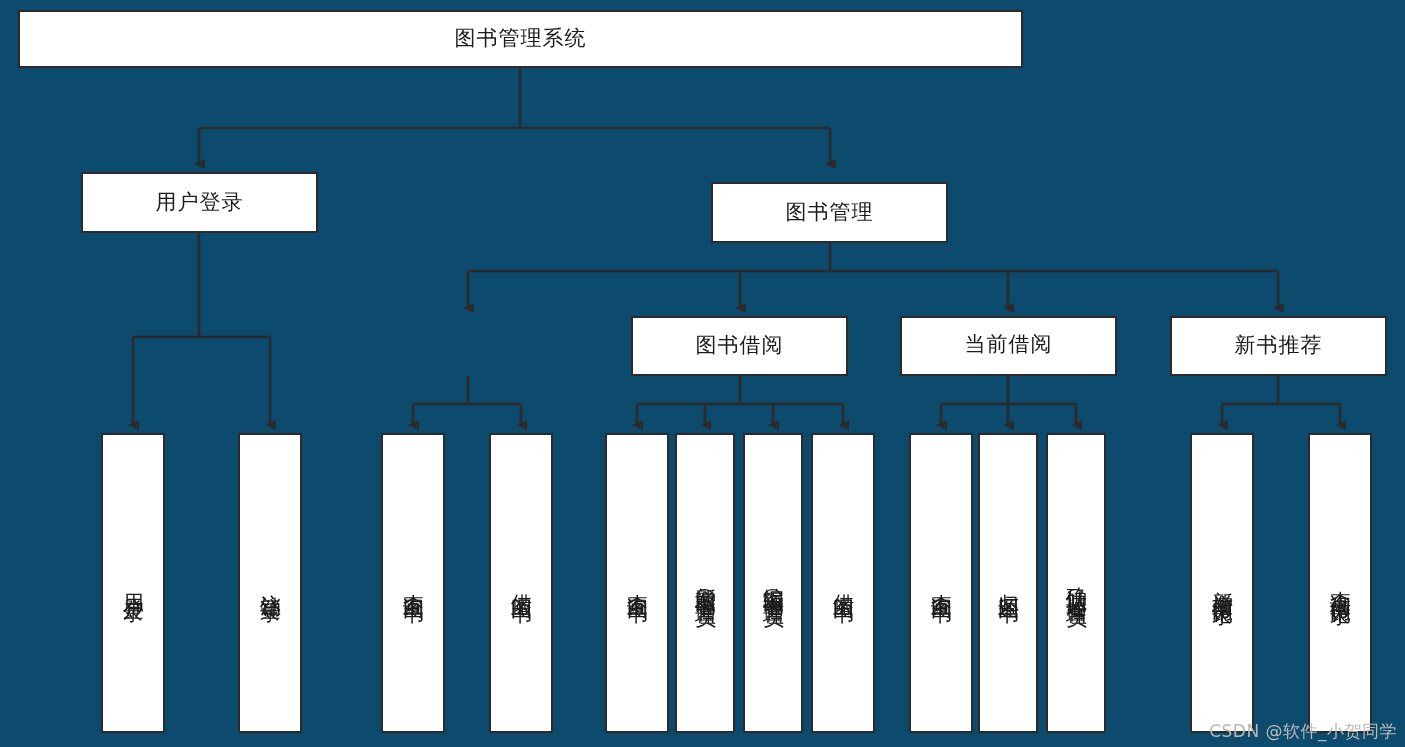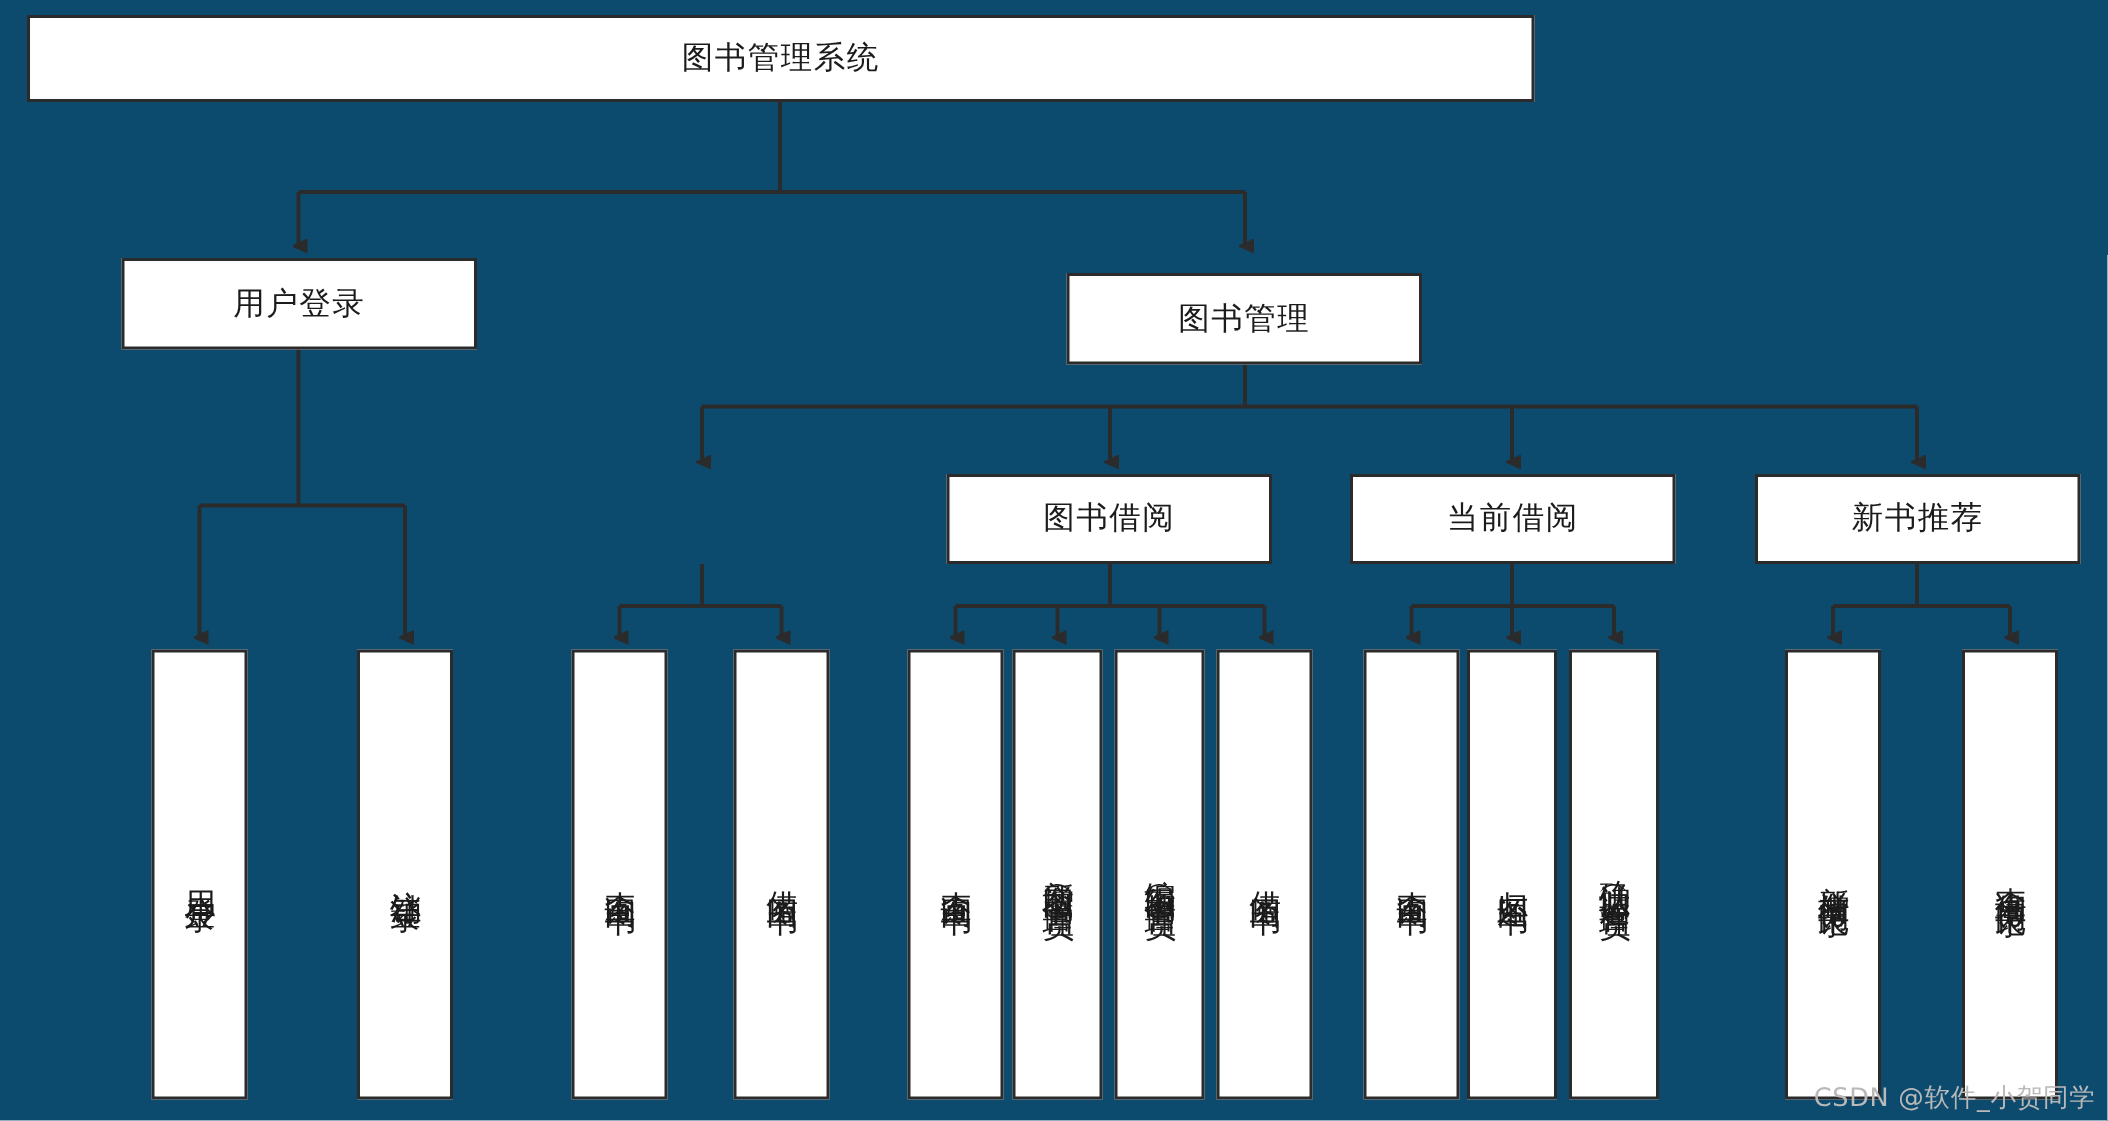--- a/index.html
+++ b/index.html
@@ -124,21 +124,21 @@
   <div class="node horiz" style="left:81px; top:172px; width:237px; height:61px;">
     <span>用户登录</span>
   </div>
   <div class="node horiz" style="left:711px; top:182px; width:237px; height:61px;font-family:Liberation Serif, serif;">
     <span>图书管理</span>
   </div>
 
   <div class="node horiz" style="left:631px; top:316px; width:217px; height:60px;">
     <span>图书借阅</span>
   </div>
-  <div class="node horiz" style="left:900px; top:316px; width:217px; height:60px;">
+  <div class="node horiz" style="left:900px; top:316px; width:217px; height:60px;font-family:Liberation Mono, monospace;">
     <span>当前借阅</span>
   </div>
   <div class="node horiz" style="left:1170px; top:316px; width:217px; height:60px;">
     <span>新书推荐</span>
   </div>
 
   <div class="node vert" style="left:101px; top:433px; width:64px; height:300px;">
     <span class="vtext">用户登录</span>
   </div>
   <div class="node vert" style="left:238px; top:433px; width:64px; height:300px;">

